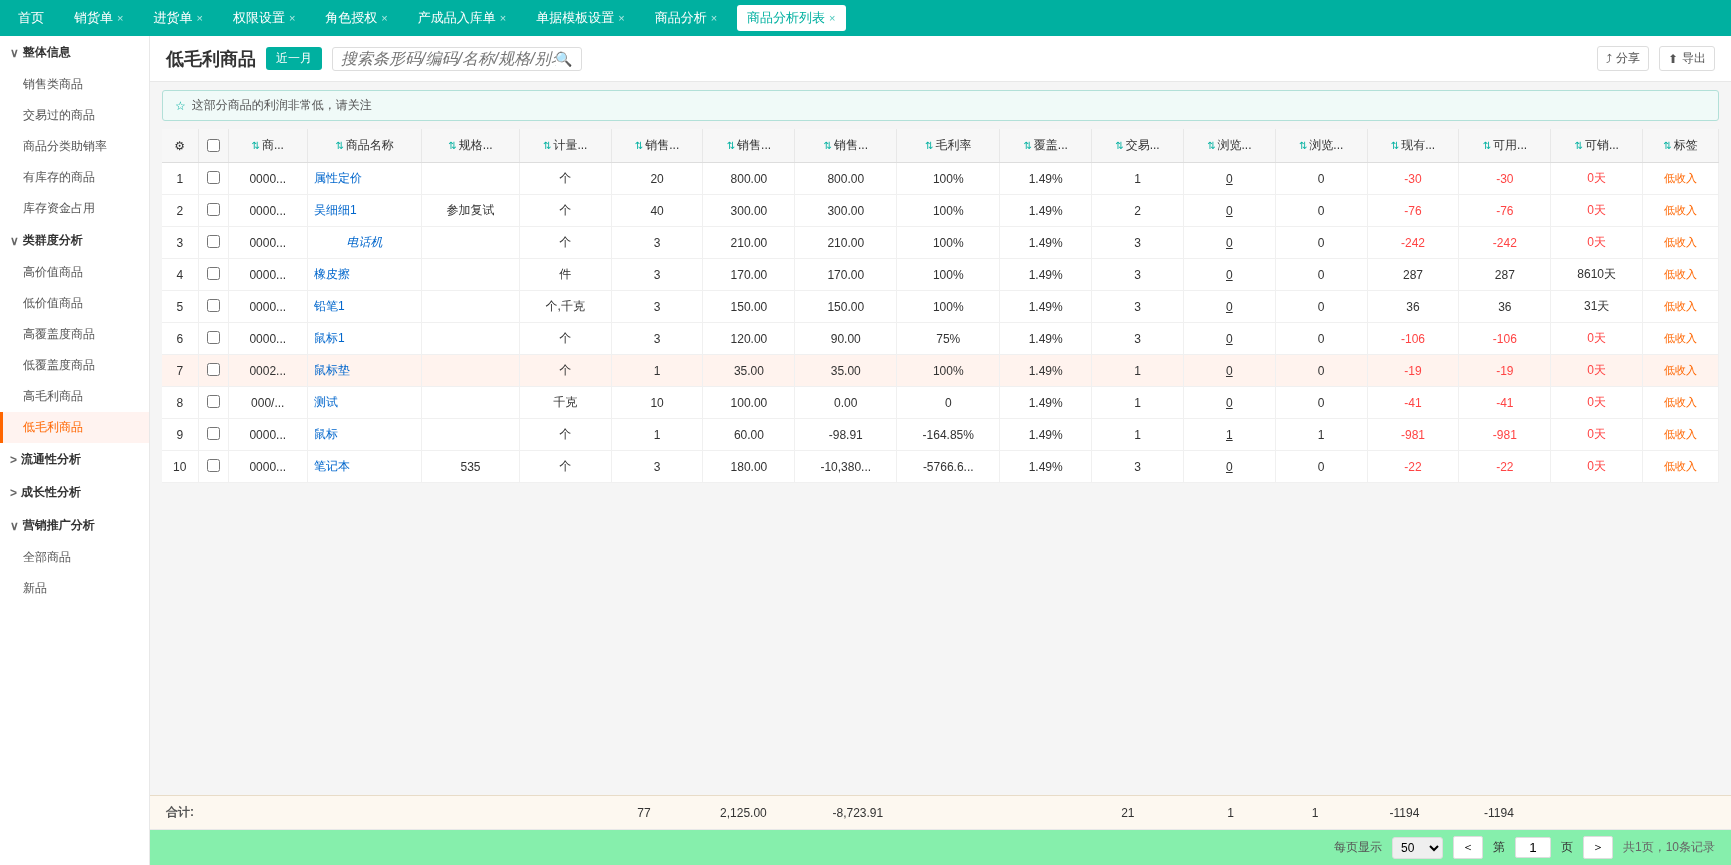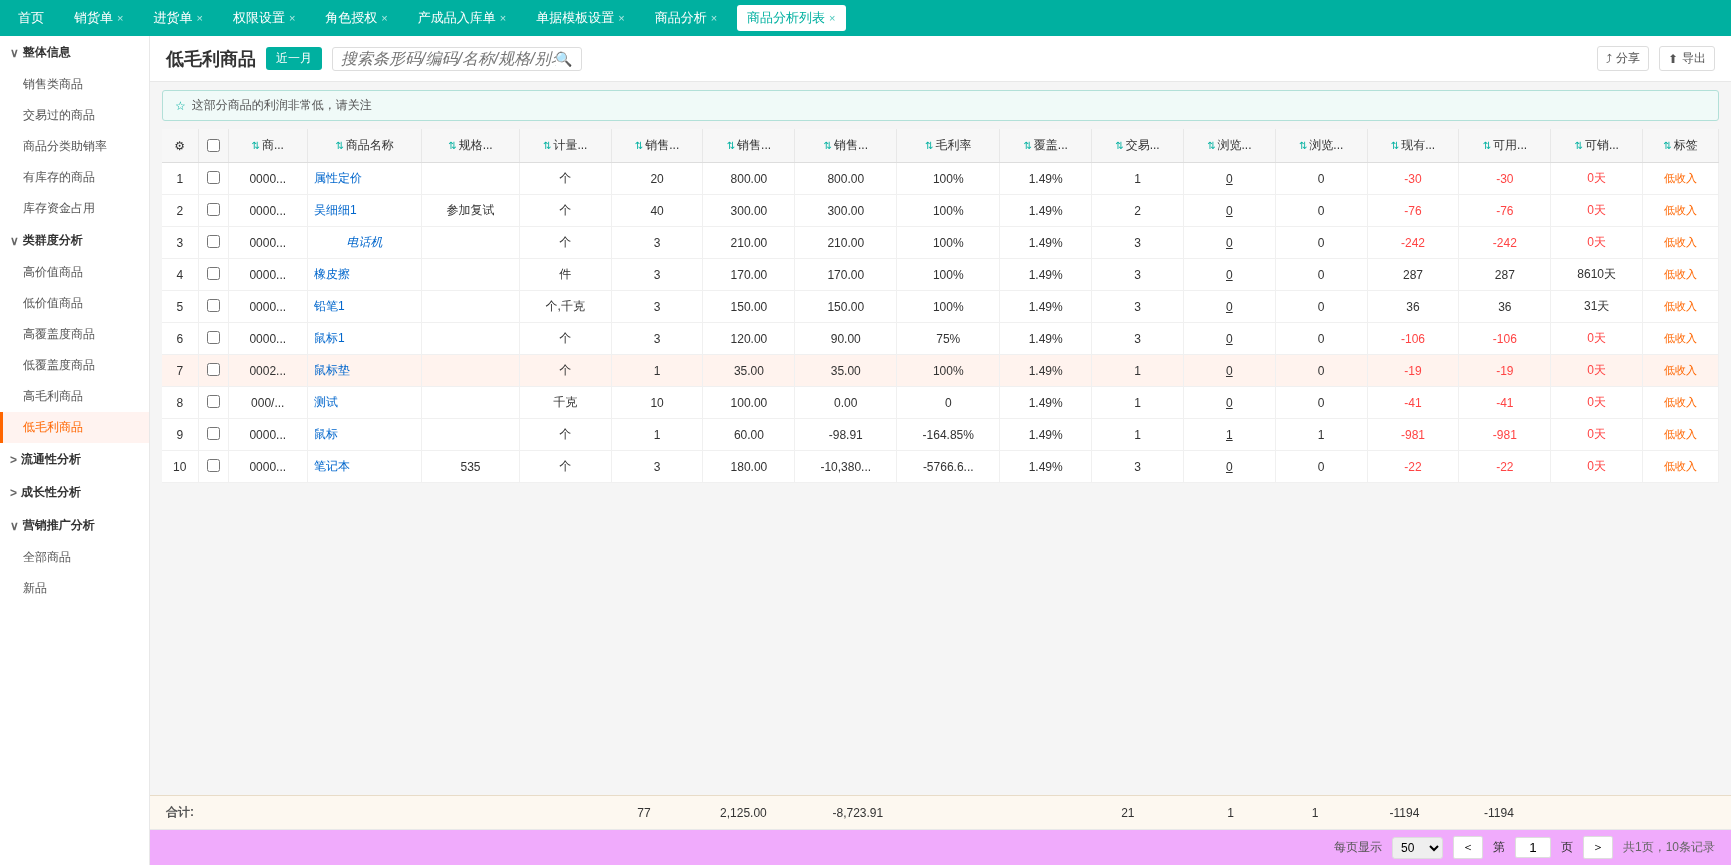--- a/index.html
+++ b/index.html
@@ -202,21 +202,21 @@
       padding: 8px 16px;
       display: flex;
       align-items: center;
       gap: 20px;
       font-size: 12px;
     }
     .footer-label { font-weight: bold; color: #555; }
 
     
     .pagination-bar {
-      background: #f0abfc;
+      background: #86efac;
       border-top: 1px solid #e8e8e8;
       padding: 6px 16px;
       display: flex;
       align-items: center;
       justify-content: flex-end;
       gap: 10px;
       font-size: 12px;
     }
     .per-page-label { color: #555; }
     .per-page-select {

